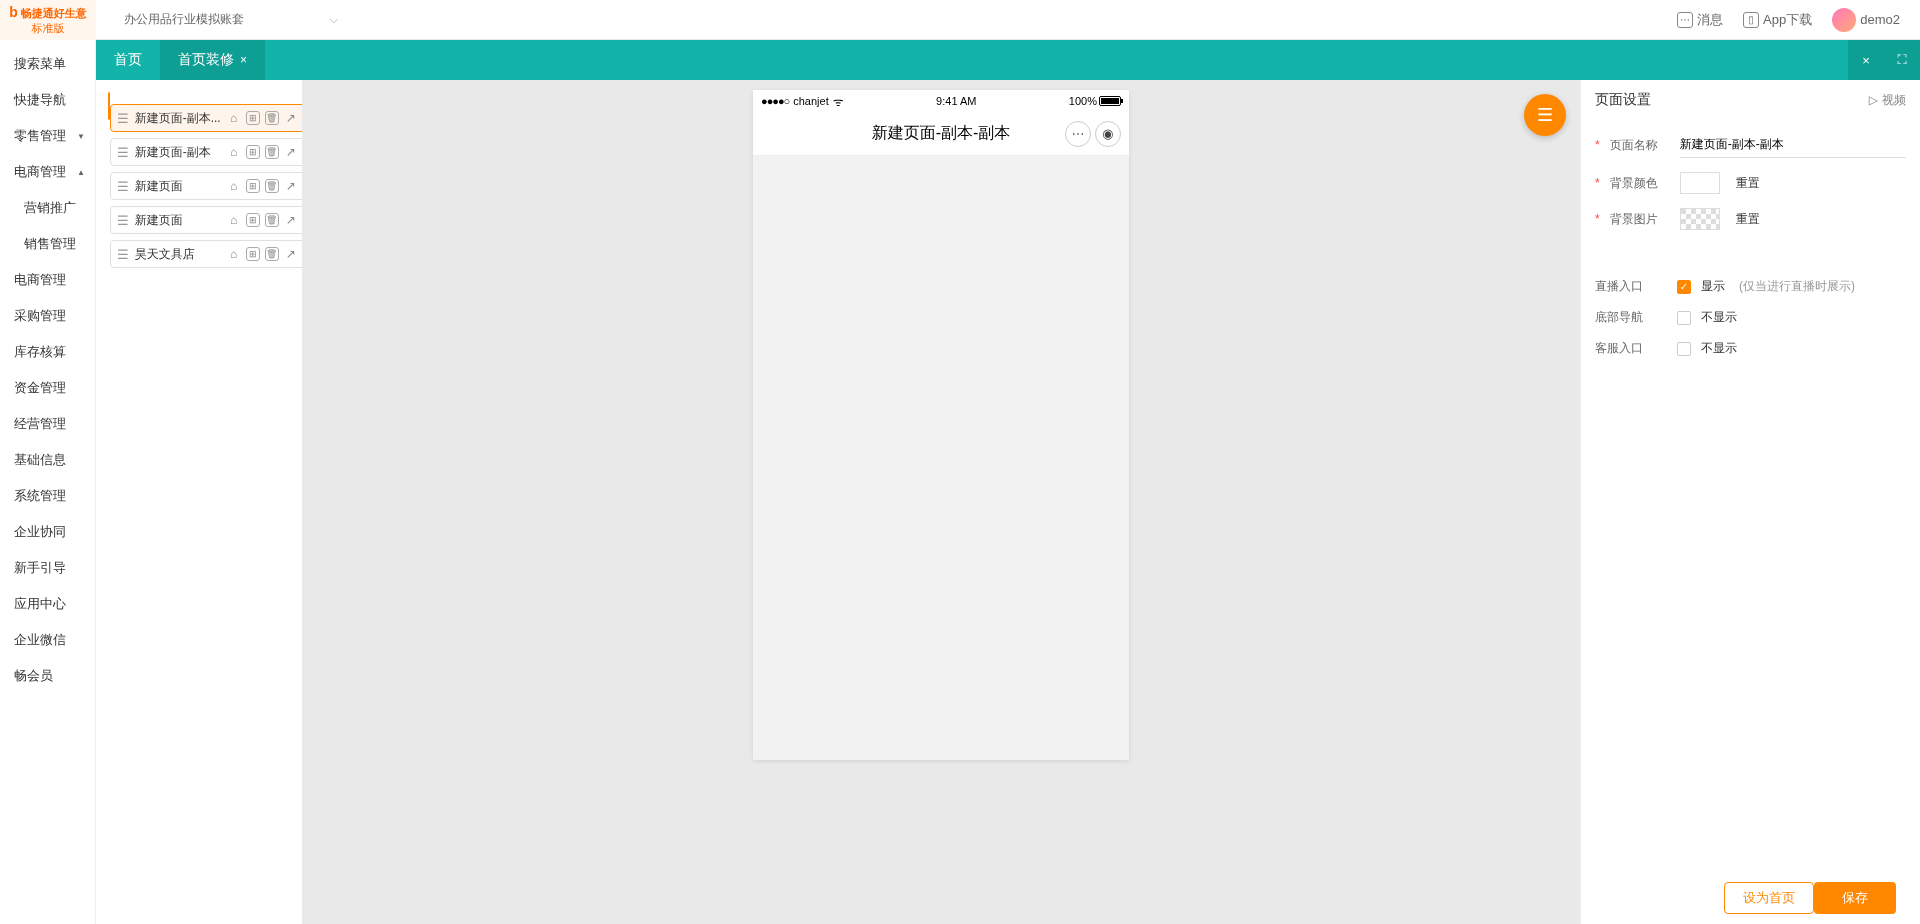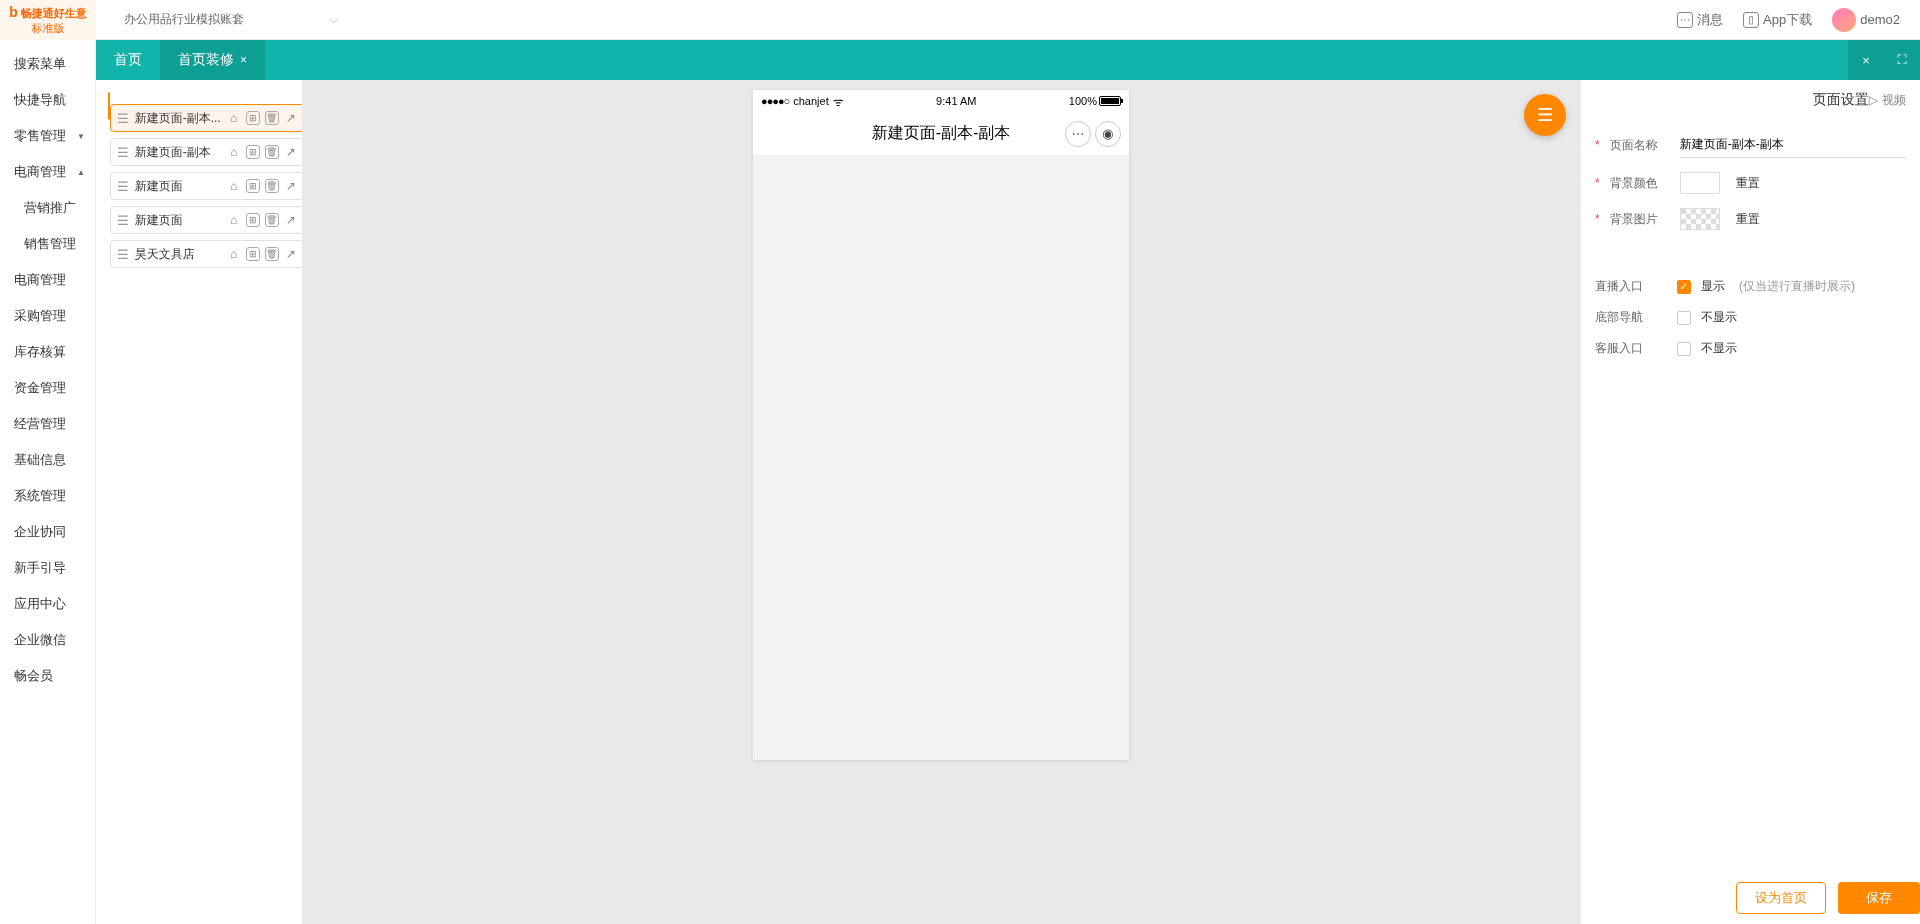--- a/index.html
+++ b/index.html
@@ -53,35 +53,35 @@
 .battery{display:flex;align-items:center;gap:2px}
 .bat{width:22px;height:10px;border:1px solid #000;border-radius:2px;position:relative}
 .bat::after{content:"";position:absolute;right:-3px;top:2px;width:2px;height:4px;background:#000}
 .bat-fill{position:absolute;left:1px;top:1px;bottom:1px;right:1px;background:#000}
 .ph-title{height:44px;display:flex;align-items:center;justify-content:center;position:relative;font-size:16px;color:#000;border-bottom:1px solid #eee}
 .ph-caps{position:absolute;right:8px;display:flex;gap:4px}
 .cap{width:26px;height:26px;border:1px solid #ccc;border-radius:13px;display:flex;align-items:center;justify-content:center;font-size:13px;color:#444}
 .ph-body{height:604px;background:#f2f2f2}
 .fab{position:absolute;right:14px;top:14px;width:42px;height:42px;border-radius:21px;background:#f80;display:flex;align-items:center;justify-content:center;color:#fff;font-size:18px;box-shadow:0 2px 6px rgba(0,0,0,.2);cursor:pointer}
 .right-panel{width:340px;background:#fff;border-left:1px solid #eee;display:flex;flex-direction:column}
-.rp-head{height:40px;display:flex;align-items:center;justify-content:flex-end;padding:0 14px;font-size:14px;color:#333}
+.rp-head{height:40px;display:flex;align-items:center;justify-content:space-between;padding:0 14px;font-size:14px;color:#333}
 .rp-video{display:flex;align-items:center;gap:4px;color:#888;font-size:12px}
 .rp-body{padding:12px 14px;display:flex;flex-direction:column;gap:14px;font-size:12px}
 .frow{display:flex;align-items:center;gap:10px}
 .req{color:#f44}
 .flabel{width:60px;color:#666}
 .finput{flex:1;height:26px;border:none;border-bottom:1px solid #ddd;font-size:12px;padding:2px 0}
 .swatch{width:40px;height:22px;border:1px solid #ddd;background:#fff}
 .trans{width:40px;height:22px;border:1px solid #ddd;background:repeating-conic-gradient(#ddd 0 25%,#fff 0 50%) 0/10px 10px}
 .reset{font-size:12px;color:#333;margin-left:6px;cursor:pointer}
 .sep{height:20px}
 .chk{width:14px;height:14px;border:1px solid #ccc;border-radius:2px;display:inline-flex;align-items:center;justify-content:center}
 .chk.on{background:#f80;border-color:#f80;color:#fff;font-size:10px}
 .hint{color:#999;margin-left:4px}
-.rp-foot{margin-top:auto;height:52px;display:flex;align-items:center;justify-content:flex-end;gap:12px;padding:0 0}
+.rp-foot{margin-top:auto;height:52px;display:flex;align-items:center;justify-content:flex-end;padding:0 24px}
 .btn-o{height:32px;padding:0 18px;border:1px solid #f80;color:#f80;border-radius:4px;display:flex;align-items:center;cursor:pointer;font-size:13px;background:#fff}
 .btn-p{height:32px;padding:0 28px;background:#f80;color:#fff;border-radius:4px;display:flex;align-items:center;cursor:pointer;font-size:13px}
 </style>
 </head>
 <body>
 
 <div class="topbar">
   <div class="logo-box">
     <div class="logo-top"><span style="color:#f60;font-weight:bold;font-size:14px">b</span> <span>畅捷通好生意</span></div>
     <div class="logo-sub">标准版</div>

